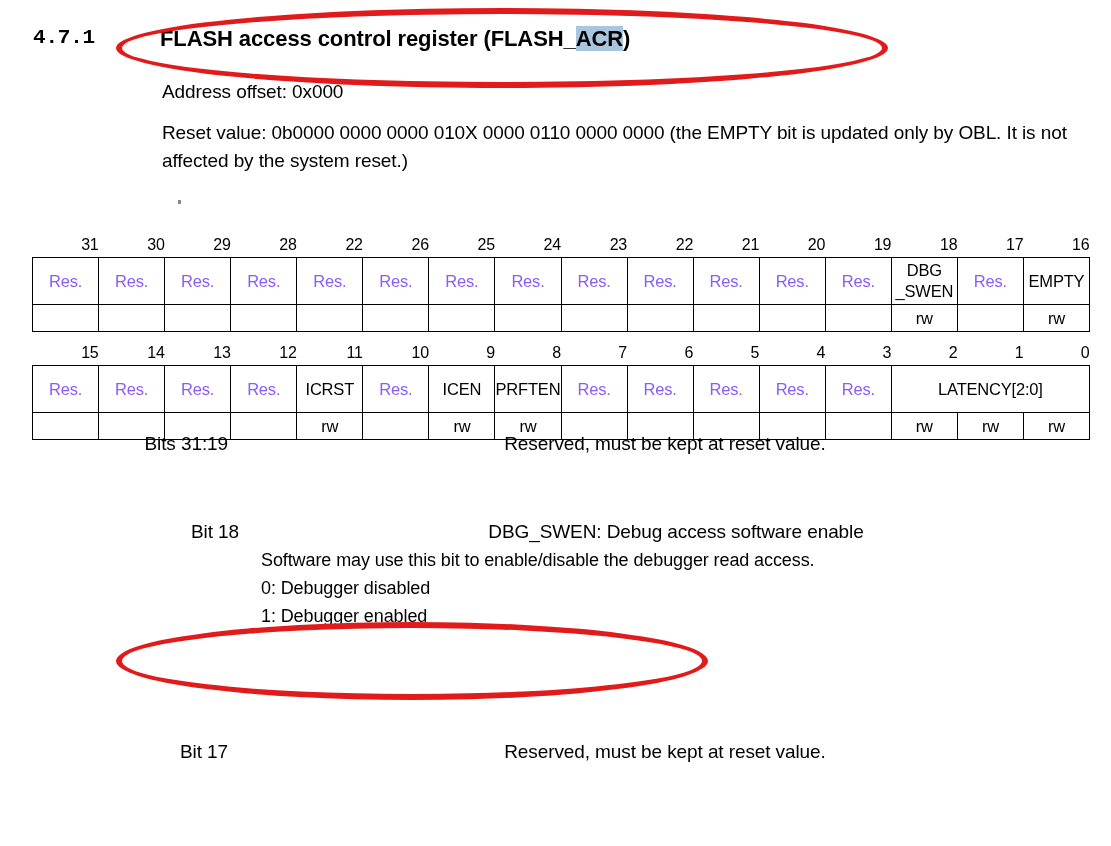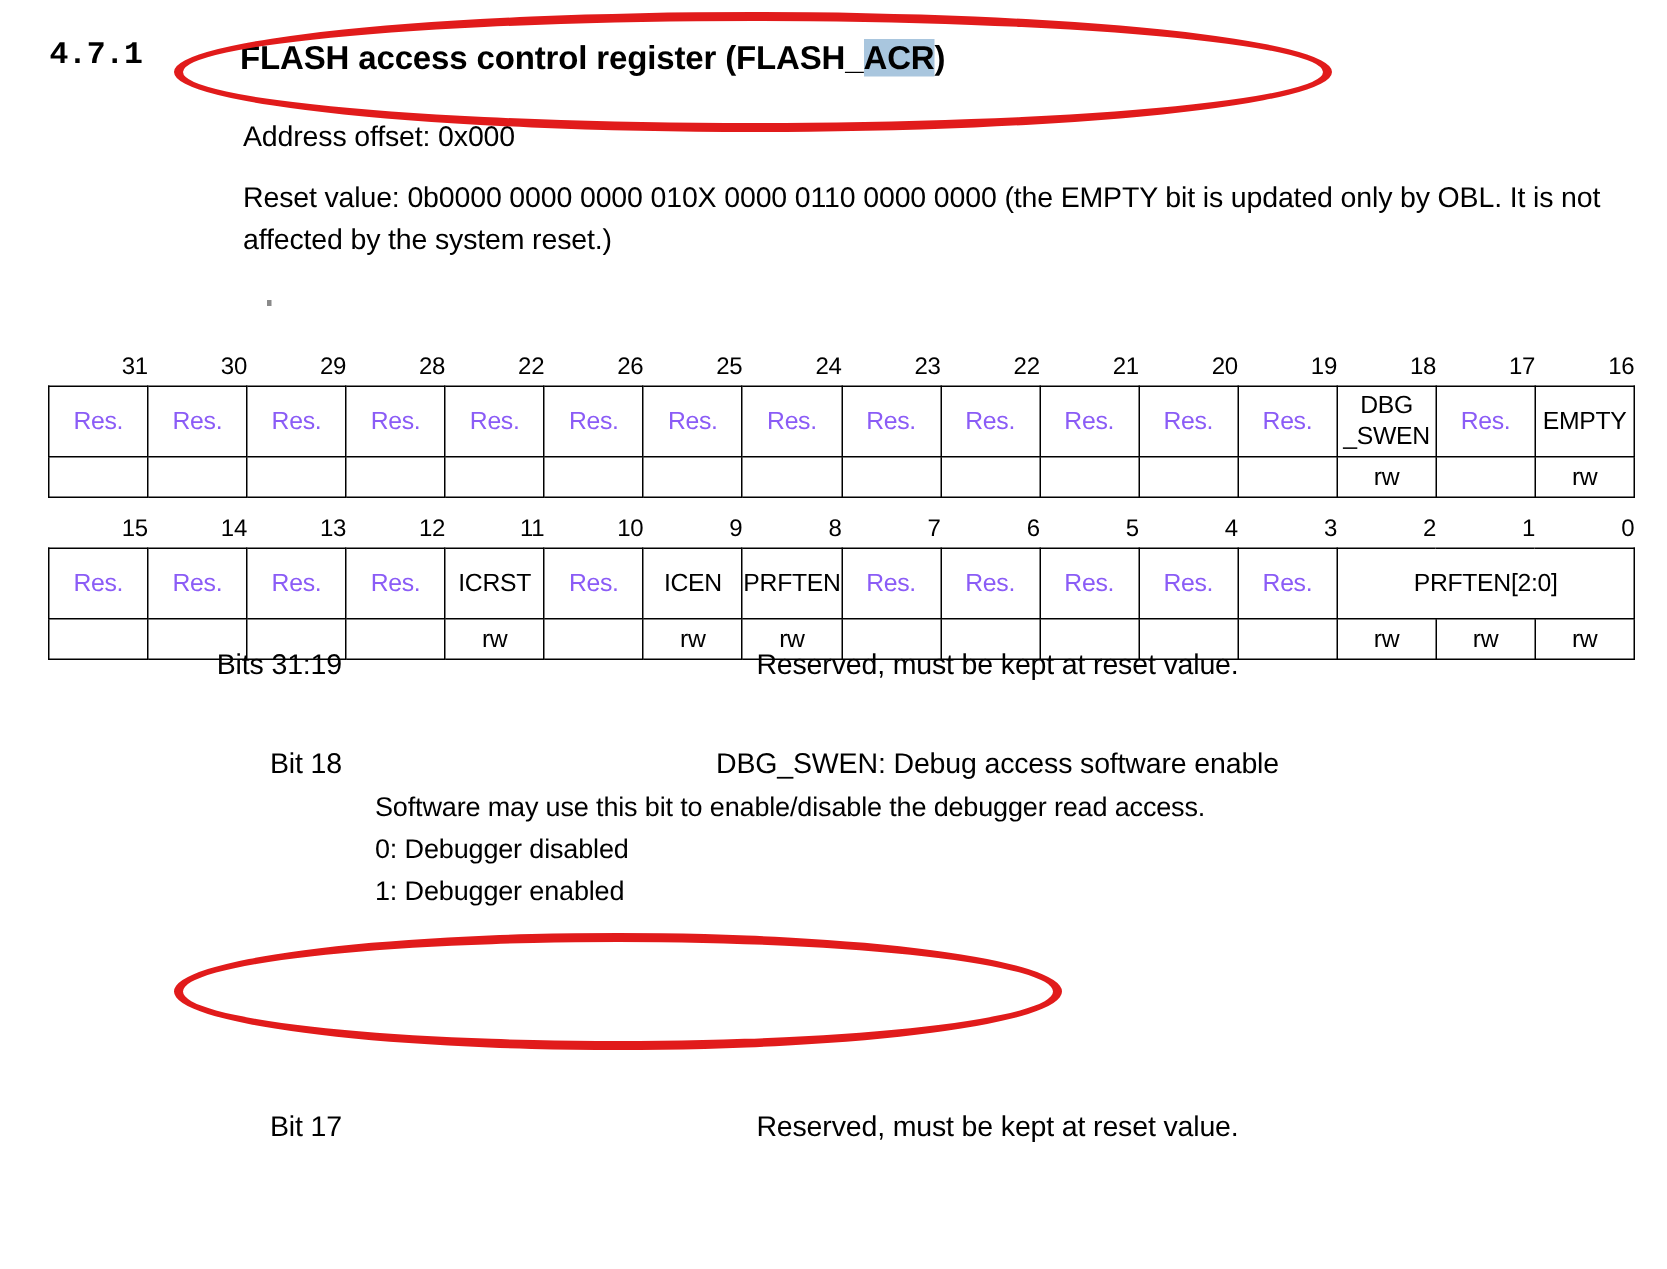--- a/index.html
+++ b/index.html
@@ -144,21 +144,21 @@
   .desc-body b { font-weight: normal; }
   .desc-sub {
     margin-left: 250px;
     width: 840px;
     font-size: 18px;
     line-height: 28px;
     letter-spacing: -0.1px;
   }
 
   #d-bits3119 { top: 0; }
-  #d-bit18    { top: 38px; }
+  #d-bit18    { top: 60px; margin-left: 11px; }
   #d-bit17    { top: 168px; }
   #d-bit16    { top: 208px; }
 
   
   .annot-ellipse {
     position: absolute;
     border: 6px solid #e11b1b;
     border-radius: 50%;
     pointer-events: none;
   }
@@ -322,21 +322,21 @@
       <td class="res-cell">Res.</td>
       <td>ICRST</td>
       <td class="res-cell">Res.</td>
       <td>ICEN</td>
       <td>PRFTEN</td>
       <td class="res-cell">Res.</td>
       <td class="res-cell">Res.</td>
       <td class="res-cell">Res.</td>
       <td class="res-cell">Res.</td>
       <td class="res-cell">Res.</td>
-      <td colspan="3">PRFTEN[2:0]</td>
+      <td colspan="3">LATENCY[2:0]</td>
     </tr>
     <tr class="accrow">
       <td></td>
       <td></td>
       <td></td>
       <td></td>
       <td>rw</td>
       <td></td>
       <td>rw</td>
       <td>rw</td>

